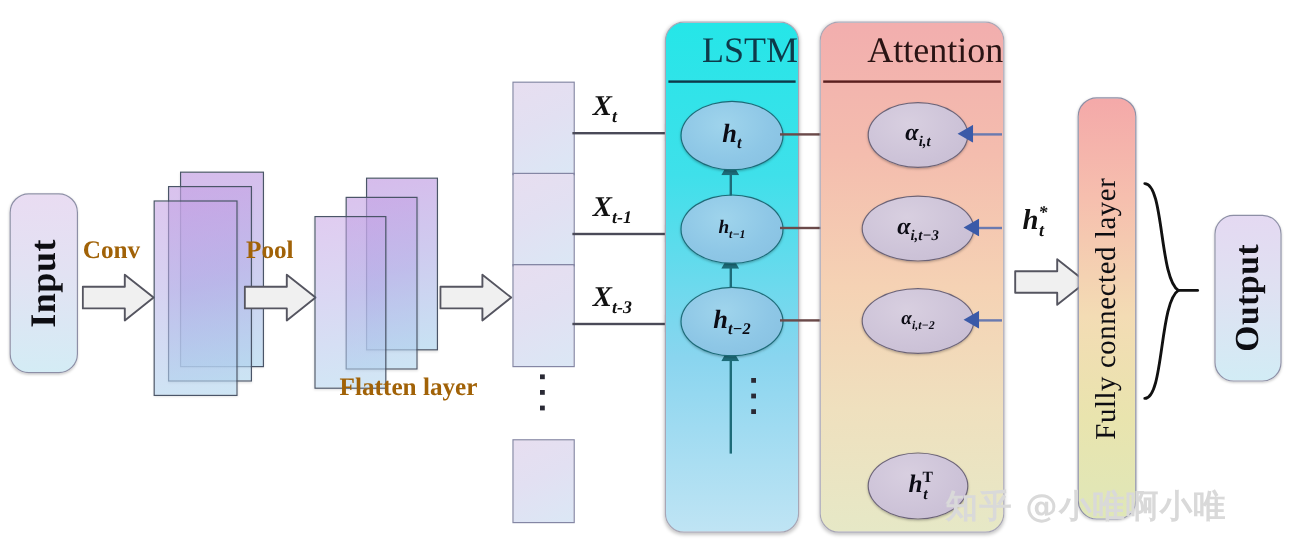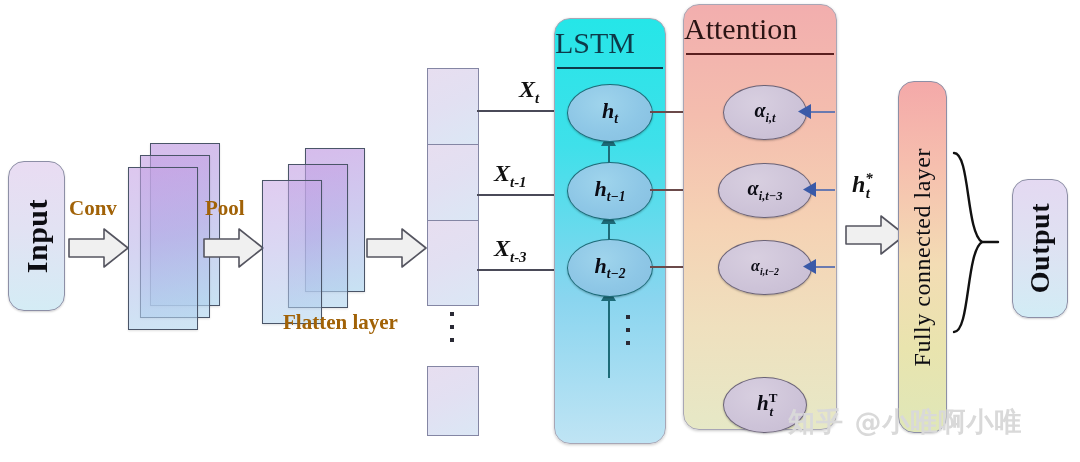--- a/index.html
+++ b/index.html
@@ -52,21 +52,21 @@
 
   
   .panel{
     position:absolute;border-radius:16px;
     border:1.6px solid #a8a6b5;
     box-shadow:0 1px 3px rgba(0,0,0,.22);
     overflow:hidden;
   }
   .panel-title{
     position:absolute;left:0;right:0;top:0;
-    text-align:left;font-weight:400;
+    text-align:right;font-weight:400;
     font-family:"Liberation Serif", serif;
   }
   .panel-rule{position:absolute;left:2px;right:2px;height:2px;}
 
   .ell{
     position:absolute;border-radius:50%;
     display:flex;align-items:center;justify-content:center;
     font-style:italic;font-weight:700;color:#0b0b14;
     box-shadow:0 1px 2px rgba(0,0,0,.25);
   }
@@ -142,21 +142,21 @@
     <div class="fcell" style="left:427px;top:144px;width:50px;height:76px;"></div>
     <div class="fcell" style="left:427px;top:220px;width:50px;height:84px;"></div>
     <div class="vdots" style="left:450px;top:312px;">
       <i></i>
         <i></i>
         <i></i>
     </div>
     <div class="fcell" style="left:427px;top:366px;width:50px;height:68px;"></div>
   </div>
 
-  <div class="mathlbl" style="left:494px;top:76px;font-size:24px;margin-left:25px;">
+  <div class="mathlbl" style="left:494px;top:76px;font-size:24px;">
     <span>X</span><sub>t</sub>
   </div>
   <div class="connline" style="left:477px;top:110px;width:85px;"></div>
   <svg class="abs" style="left:554px;top:103px;" width="14" height="15" viewBox="0 0 14 15">
     <polygon points="0,0 13,7.5 0,15" fill="#2c4a66"></polygon>
   </svg>
 
   <div class="mathlbl" style="left:494px;top:160px;font-size:24px;">
     <span>X</span><sub>t-1</sub>
   </div>
@@ -195,21 +195,21 @@
     <i></i>
       <i></i>
       <i></i>
   </div>
 
   <div class="ell ell-lstm" style="left:567px;top:84px;width:84px;height:56px;font-size:22px;">
     <span>
       <span>h</span><sub>t</sub>
     </span>
   </div>
-  <div class="ell ell-lstm" style="left:567px;top:162px;width:84px;height:56px;font-size:22px;">
+  <div class="ell ell-lstm" style="left:567px;top:162px;width:84px;height:56px;font-size:16px;">
     <span>
       <span>h</span><sub>t−1</sub>
     </span>
   </div>
   <div class="ell ell-lstm" style="left:567px;top:239px;width:84px;height:56px;font-size:22px;">
     <span>
       <span>h</span><sub>t−2</sub>
     </span>
   </div>
 
@@ -219,21 +219,21 @@
   </svg>
   <div class="connline" style="left:650px;top:189px;width:76px;background:#6b4a4a;"></div>
   <svg class="abs" style="left:718px;top:182px;" width="14" height="15" viewBox="0 0 14 15">
     <polygon points="0,0 13,7.5 0,15" fill="#2c3a5a"></polygon>
   </svg>
   <div class="connline" style="left:650px;top:266px;width:76px;background:#6b4a4a;"></div>
   <svg class="abs" style="left:718px;top:259px;" width="14" height="15" viewBox="0 0 14 15">
     <polygon points="0,0 13,7.5 0,15" fill="#2c3a5a"></polygon>
   </svg>
 
-  <div class="panel" style="left:683px;top:4px;width:152px;height:424px;
+  <div class="panel" style="left:683px;top:18px;width:152px;height:424px;
               background:linear-gradient(180deg,#f2aeae 0%,#f4bdae 26%,#f5d2b4 52%,#efe0be 76%,#e6e8c6 100%);">
     <div class="panel-title" style="top:7px;font-size:30px;color:#2a1414;">Attention</div>
     <div class="panel-rule" style="top:48px;background:#5a1f1f;"></div>
   </div>
 
   <div class="ell ell-att" style="left:723px;top:85px;width:82px;height:53px;font-size:20px;">
     <span>
       <span>α</span><sub>i,t</sub>
     </span>
   </div>

